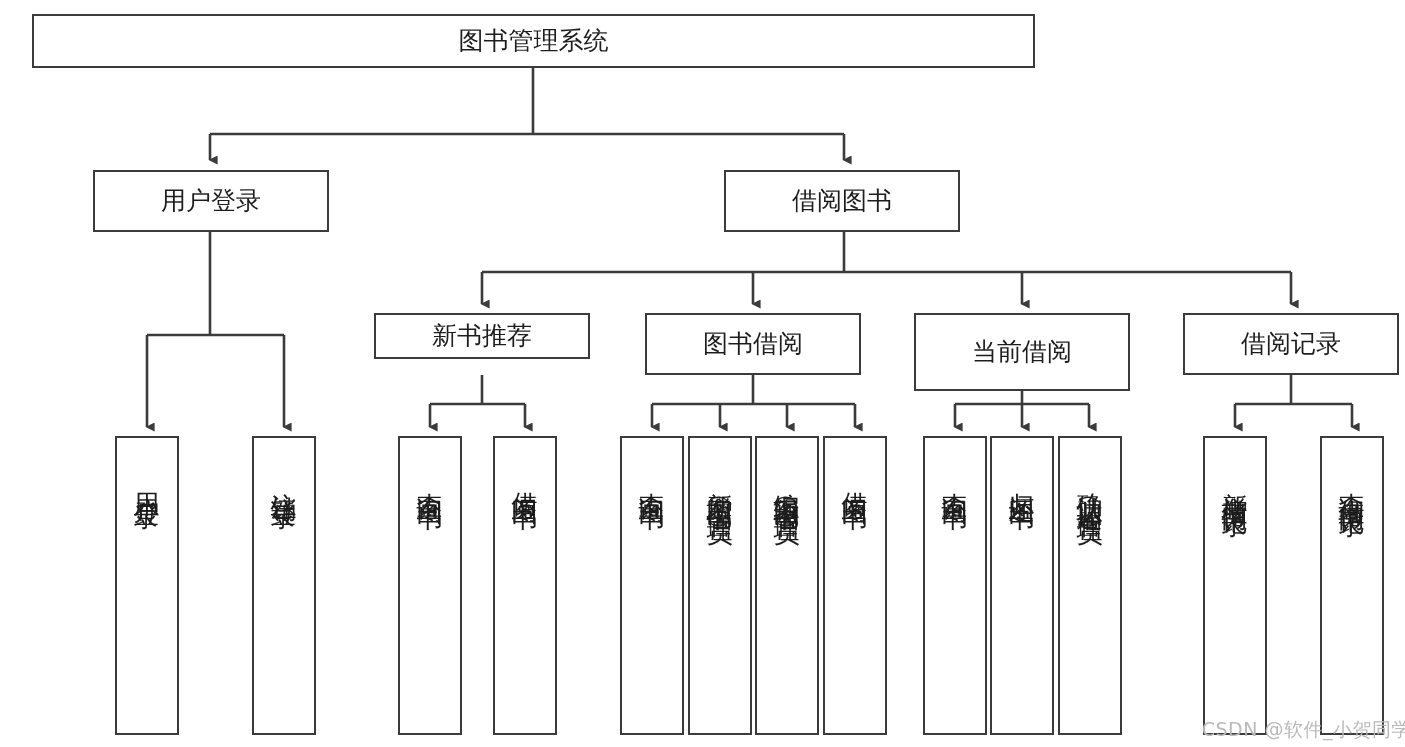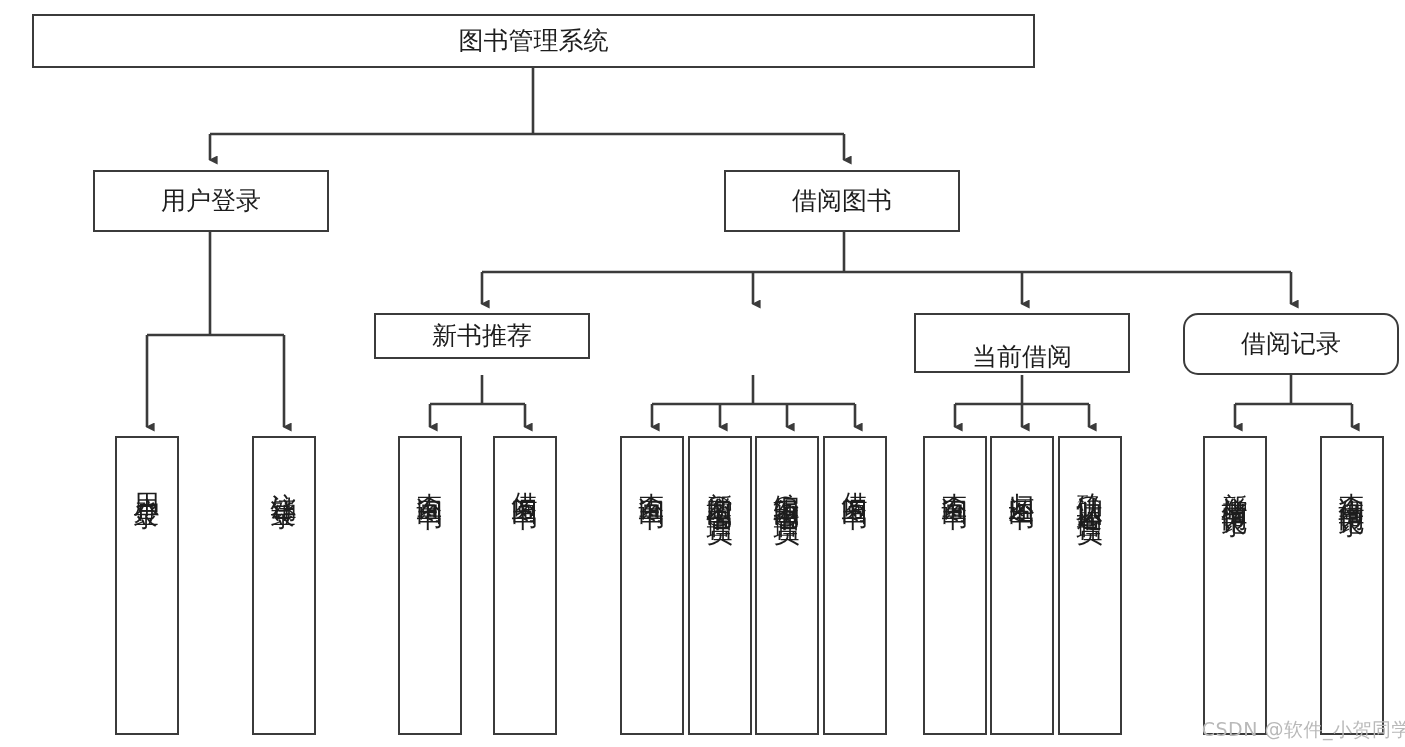--- a/index.html
+++ b/index.html
@@ -127,24 +127,27 @@
   <div class="node h" style="left:81px;top:170px;width:236px;height:62px;">
     <span class="label">用户登录</span>
   </div>
   <div class="node h" style="left:712px;top:170px;width:236px;height:62px;">
     <span class="label">借阅图书</span>
   </div>
 
   <div class="node h" style="left:362px;top:313px;width:216px;height:46px;">
     <span class="label">新书推荐</span>
   </div>
-  <div class="node h" style="left:902px;top:313px;width:216px;height:60px;align-items:flex-end;">
+  <div class="node h" style="left:633px;top:313px;width:216px;height:62px;">
+    <span class="label">图书借阅</span>
+  </div>
+  <div class="node h" style="left:902px;top:313px;width:216px;height:78px;">
     <span class="label">当前借阅</span>
   </div>
-  <div class="node h" style="left:1171px;top:313px;width:216px;height:62px;border-radius:15px;">
+  <div class="node h" style="left:1171px;top:313px;width:216px;height:62px;">
     <span class="label">借阅记录</span>
   </div>
 
   <div class="node v" style="left:103px;top:436px;width:64px;height:299px;">
     <span class="label">用户登录</span>
   </div>
   <div class="node v" style="left:240px;top:436px;width:64px;height:299px;">
     <span class="label">注销登录</span>
   </div>
 

